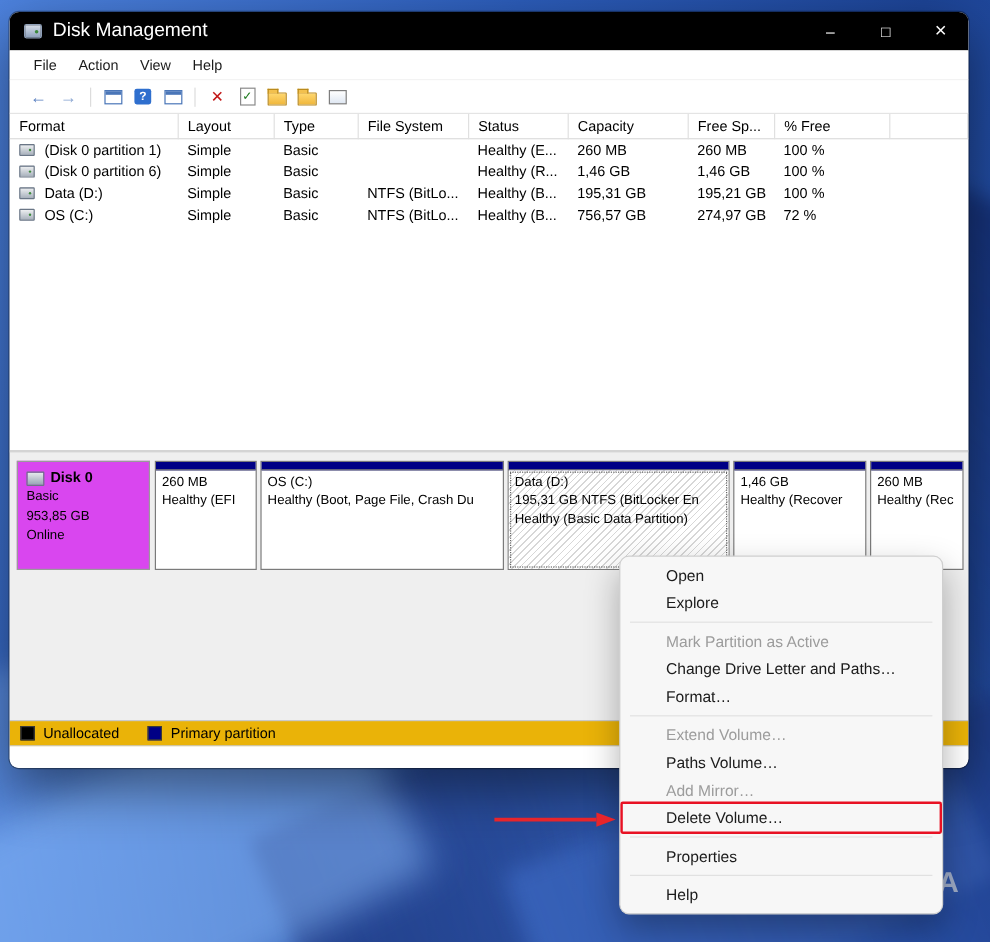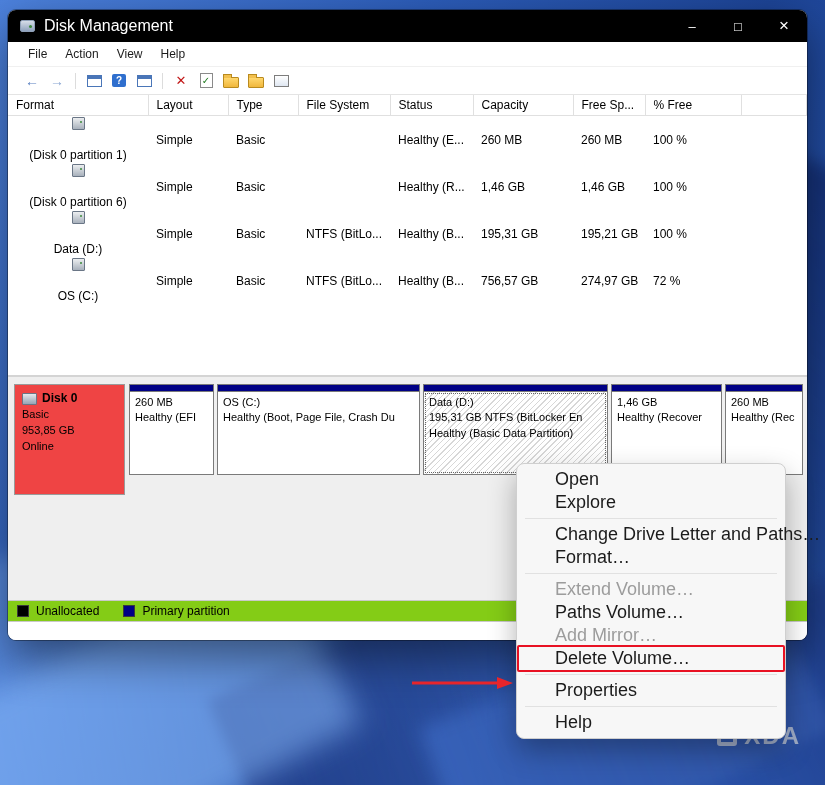--- a/index.html
+++ b/index.html
@@ -67,57 +67,57 @@
     background:linear-gradient(#ffffff,#dfe7f2); }
 
   
   .top-pane { flex:1 1 auto; background:#fff; overflow:hidden; }
   table.vol-table { border-collapse:collapse; table-layout:fixed; width:100%;
     font-size:12px; color:#000; }
   table.vol-table th { font-weight:400; text-align:left; padding:3px 8px;
     border-right:1px solid #e0e0e0; border-bottom:1px solid #e0e0e0; height:20px;
     white-space:nowrap; overflow:hidden; }
   table.vol-table td { padding:1px 8px; height:18px; white-space:nowrap; overflow:hidden; }
-  .vol-cell { display:flex; align-items:center; gap:18px;flex-direction:column; }
+  .vol-cell { display:flex; align-items:center; gap:8px; }
   .vol-icon { flex:0 0 13px; width:13px; height:10px; border:1px solid #6a7686; border-radius:1px;
     background:linear-gradient(#eceef0,#a8b1bc); position:relative; }
   .vol-icon::after { content:""; position:absolute; right:2px; top:3px; width:2px; height:2px;
     border-radius:50%; background:#3d8a3d; }
 
   
   .bottom-pane { flex:0 0 225px; background:#efefef; position:relative;
     border-top:2px solid #d4d4d4; }
-  .disk-panel { position:absolute; left:6px; top:7px; width:111px; height:111px;
-    border:1px solid #9a9a9a; background:#ef4444; padding:5px 7px; font-size:11px;
+  .disk-panel { position:absolute; left:6px; top:7px; width:111px; height:91px;
+    border:1px solid #9a9a9a; background:#d946ef; padding:5px 7px; font-size:11px;
     line-height:1.45; color:#000; }
   .disk-title { display:flex; align-items:center; gap:5px; font-weight:bold; font-size:12px; }
   .disk-icon { width:15px; height:12px; border:1px solid #6a7686; border-radius:1px;
     background:linear-gradient(#e5e8ec,#97a4b4); }
   .partitions { position:absolute; left:121px; top:7px; height:91px; display:flex; gap:3px; }
   .part { background:#fff; border:1px solid #7a7a7a; display:flex; flex-direction:column;
     flex:0 0 auto; }
   .part-top { height:7px; border-bottom:1px solid #7a7a7a; }
   .part-body { flex:1; padding:3px 5px; font-size:11px; line-height:1.4;
     white-space:nowrap; overflow:hidden; color:#000; }
   .part.selected .part-body {
     background:repeating-linear-gradient(135deg,#ffffff 0px,#ffffff 3px,#d7d7d7 3px,#d7d7d7 4px);
     outline:1px dotted #666; outline-offset:-2px; }
   .p0 { width:85px; } .p1 { width:203px; } .p2 { width:185px; } .p3 { width:111px; } .p4 { width:78px; }
 
-  .legend-bar { flex:0 0 22px; background:#84cc16; border-top:1px solid #c9c9c9;
+  .legend-bar { flex:0 0 22px; background:#eab308; border-top:1px solid #c9c9c9;
     border-bottom:1px solid #c9c9c9; display:flex; align-items:center; gap:7px;
     padding-left:9px; font-size:12px; color:#000; }
   .legend-swatch { width:12px; height:12px; border:1px solid #3a3a3a; }
   .legend-gap { width:10px; }
   .bottom-strip { flex:0 0 18px; background:#fff; }
 
   
   .context-menu { position:absolute; left:516px; top:463px; width:270px;
     background:#f7f7f7; border:1px solid #cfcfcf; border-radius:8px;
-    box-shadow:0 12px 28px rgba(0,0,0,.30); padding:4px; font-size:18px;
+    box-shadow:0 12px 28px rgba(0,0,0,.30); padding:4px; font-size:13px;
     color:#1b1b1b; z-index:40; }
   .menu-item { height:23px; line-height:23px; padding-left:34px; border-radius:4px;
     position:relative; white-space:nowrap; }
   .menu-item.disabled { color:#9c9c9c; }
   .menu-sep { height:1px; background:#e1e1e1; margin:4px 4px; }
   .red-box { position:absolute; left:-4px; right:-4px; top:-2px; bottom:-2px;
     border:2px solid #e81123; border-radius:2px; pointer-events:none; }
 
   
   .anno-arrow { position:absolute; left:410px; top:674px; z-index:45; }
@@ -348,20 +348,21 @@
       <span>Primary partition</span>
     </div>
 
     <div class="bottom-strip"></div>
   </div>
 
   <div class="context-menu">
     <div class="menu-item">Open</div>
     <div class="menu-item">Explore</div>
     <div class="menu-sep"></div>
+    <div class="menu-item disabled">Mark Partition as Active</div>
     <div class="menu-item">Change Drive Letter and Paths…</div>
     <div class="menu-item">Format…</div>
     <div class="menu-sep"></div>
     <div class="menu-item disabled">Extend Volume…</div>
     <div class="menu-item">Paths Volume…</div>
     <div class="menu-item disabled">Add Mirror…</div>
     <div class="menu-item">
       <span>Delete Volume…</span>
       <span class="red-box"></span>
     </div>

